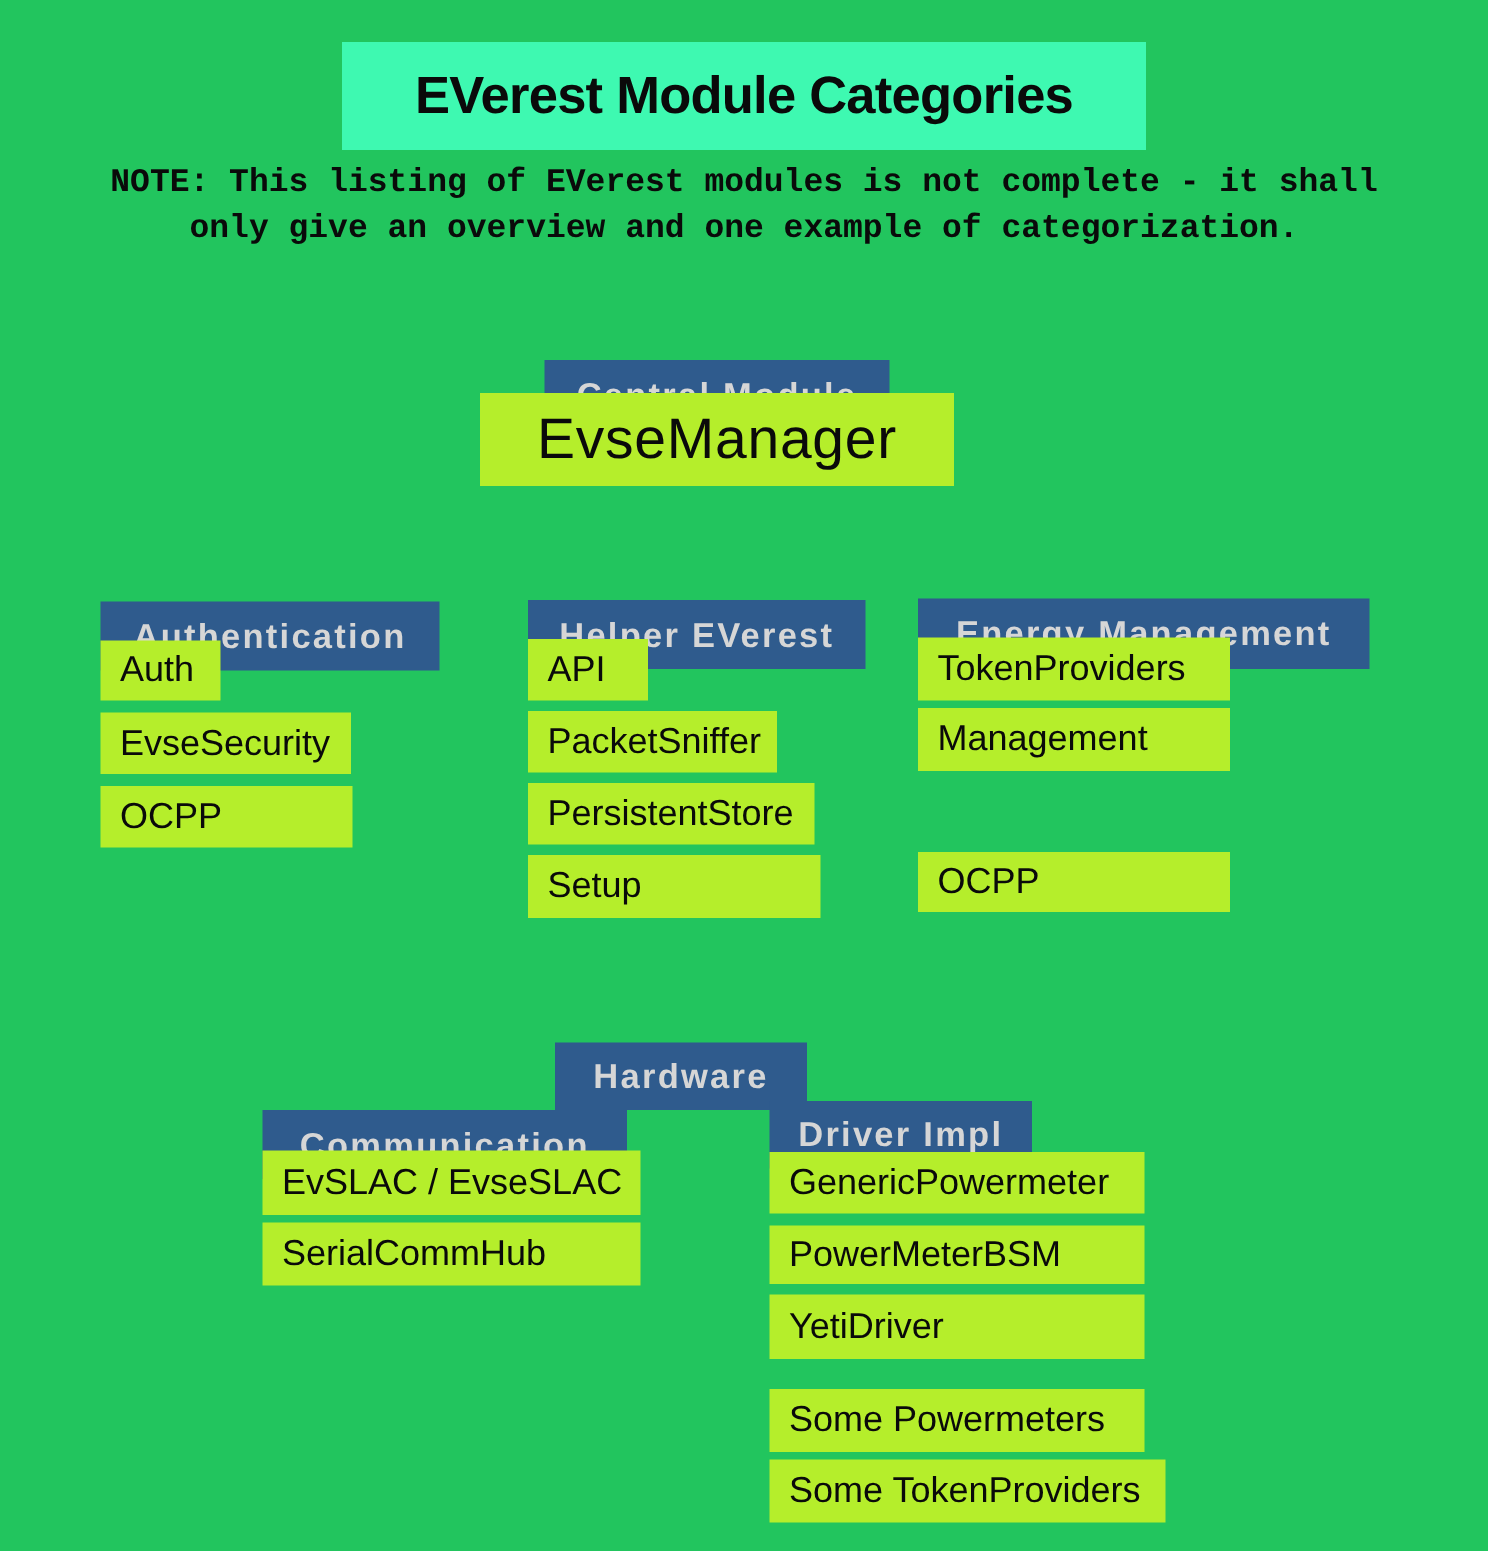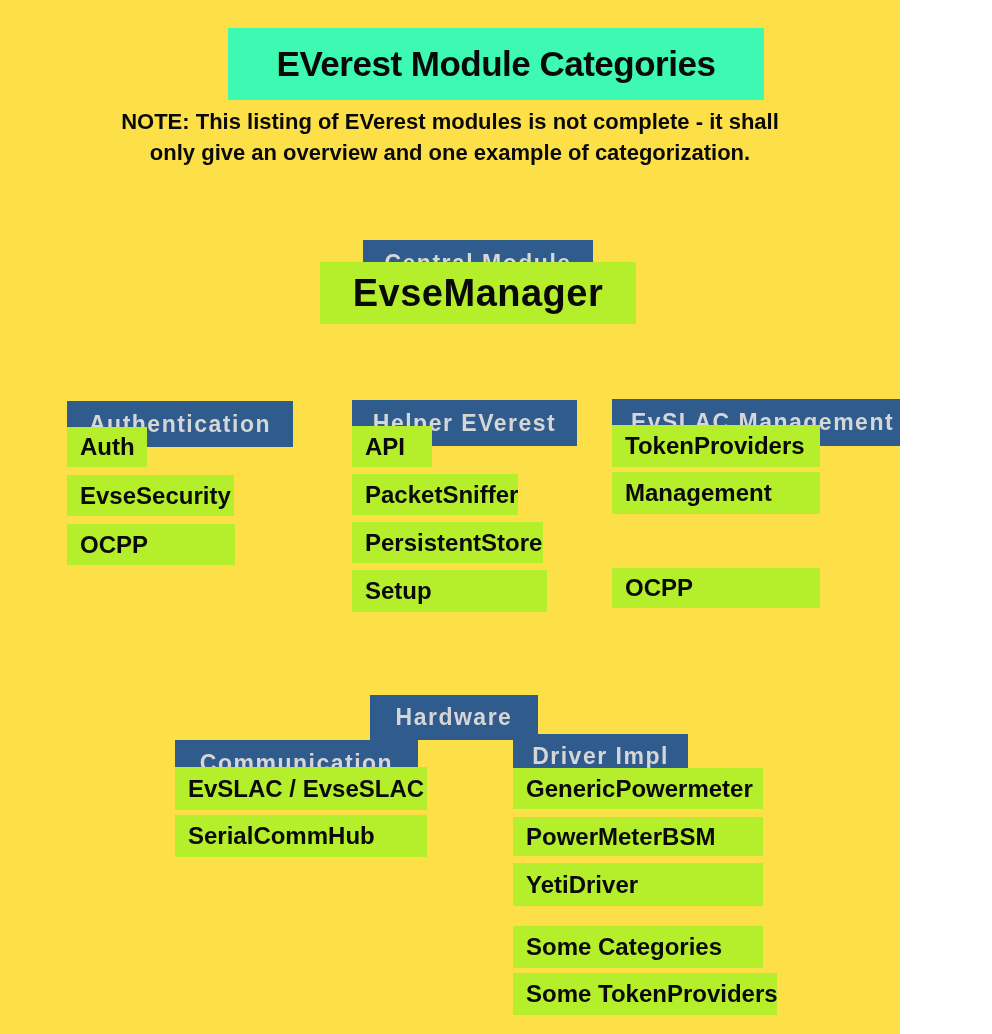--- a/index.html
+++ b/index.html
@@ -1,20 +1,20 @@
 <!DOCTYPE html>
 <html style="--title-bg: #3ef9b1; --category-bg: #2f5b8d; --category-text: #d6d6d6; --module-bg: #b5ee2b; --text: #0a0a0a;"><head>
 <meta charset="utf-8">
 <style>
   html, body { margin: 0; padding: 0; background: #ffffff; }
   .canvas {
     position: relative;
-    width: 900px;
+    width: 992px;
     height: 1034px;
-    background: #fde047;
+    background: #22c55e;
     font-family: "Liberation Sans", sans-serif;
     overflow: hidden;
   }
   .title-box {
     position: absolute;
     left: 228px; top: 28px; width: 536px; height: 72px;
     background: var(--title-bg, #3ef9b1);
     display: flex; align-items: center; justify-content: center;
   }
   .title-box span {
@@ -25,41 +25,42 @@
     white-space: nowrap;
   }
   .note {
     position: absolute;
     left: 0; right: 0; top: 106px;
     text-align: center;
     color: var(--text, #0a0a0a);
     font-size: 22px;
     font-weight: 600;
     line-height: 31px;
+    font-family: Liberation Mono, monospace;
   }
   .cat-header {
     position: absolute;
     background: var(--category-bg, #2f5b8d);
     color: var(--category-text, #d6d6d6);
     display: flex; align-items: center; justify-content: center;
     font-size: 23px;
     font-weight: bold;
     letter-spacing: 1.5px;
     white-space: nowrap;
     margin-top: 28px;
   }
   .module {
     position: absolute;
     background: var(--module-bg, #b5ee2b);
     color: var(--text, #0a0a0a);
     display: flex; align-items: center;
     padding-left: 13px;
     box-sizing: border-box;
     font-size: 24px;
-    font-weight: bold;
+    font-weight: normal;
     white-space: nowrap;
   }
   .module.big {
     justify-content: center;
     padding-left: 0;
     font-size: 38px;
     letter-spacing: 0.5px;
   }
 </style>
 </head>
@@ -83,31 +84,31 @@
   <div class="module" style="left:67px;top:427px;width:80px;height:40px">Auth</div>
   <div class="module" style="left:67px;top:475px;width:167px;height:41px">EvseSecurity</div>
   <div class="module" style="left:67px;top:524px;width:168px;height:41px">OCPP</div>
 
   <div class="cat-header" style="left:352px;top:372px;width:225px;height:46px">Helper EVerest</div>
   <div class="module" style="left:352px;top:426px;width:80px;height:41px">API</div>
   <div class="module" style="left:352px;top:474px;width:166px;height:41px">PacketSniffer</div>
   <div class="module" style="left:352px;top:522px;width:191px;height:41px">PersistentStore</div>
   <div class="module" style="left:352px;top:570px;width:195px;height:42px">Setup</div>
 
-  <div class="cat-header" style="left:612px;top:371px;width:301px;height:47px">EvSLAC Management</div>
+  <div class="cat-header" style="left:612px;top:371px;width:301px;height:47px">Energy Management</div>
   <div class="module" style="left:612px;top:425px;width:208px;height:42px">TokenProviders</div>
   <div class="module" style="left:612px;top:472px;width:208px;height:42px">Management</div>
   <div class="module" style="left:612px;top:568px;width:208px;height:40px">OCPP</div>
 
   <div class="cat-header" style="left:370px;top:667px;width:168px;height:45px">Hardware</div>
 
   <div class="cat-header" style="left:175px;top:712px;width:243px;height:46px">Communication</div>
   <div class="module" style="left:175px;top:767px;width:252px;height:43px">EvSLAC / EvseSLAC</div>
   <div class="module" style="left:175px;top:815px;width:252px;height:42px">SerialCommHub</div>
 
   <div class="cat-header" style="left:513px;top:706px;width:175px;height:45px">Driver Impl</div>
   <div class="module" style="left:513px;top:768px;width:250px;height:41px">GenericPowermeter</div>
   <div class="module" style="left:513px;top:817px;width:250px;height:39px">PowerMeterBSM</div>
   <div class="module" style="left:513px;top:863px;width:250px;height:43px">YetiDriver</div>
-  <div class="module" style="left:513px;top:926px;width:250px;height:42px">Some Categories</div>
+  <div class="module" style="left:513px;top:926px;width:250px;height:42px">Some Powermeters</div>
   <div class="module" style="left:513px;top:973px;width:264px;height:42px">Some TokenProviders</div>
 
 </div>
 
 </body></html>

